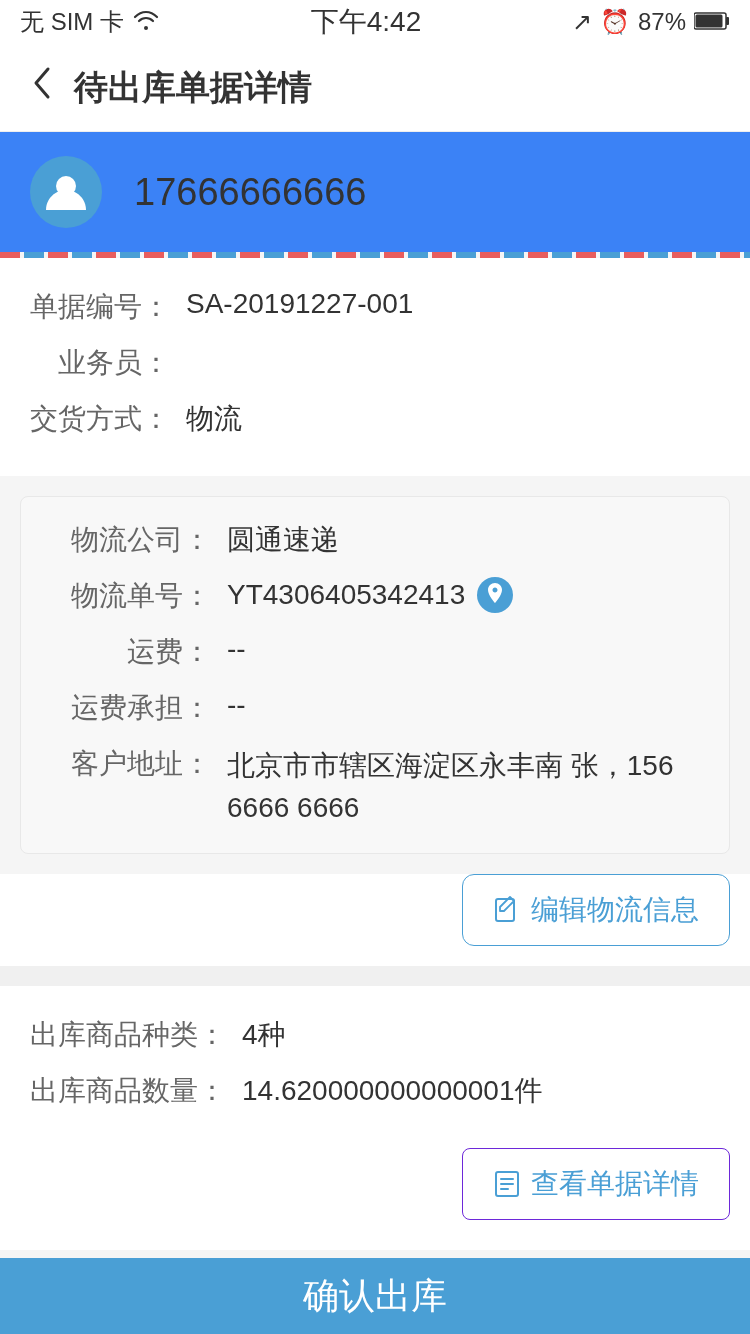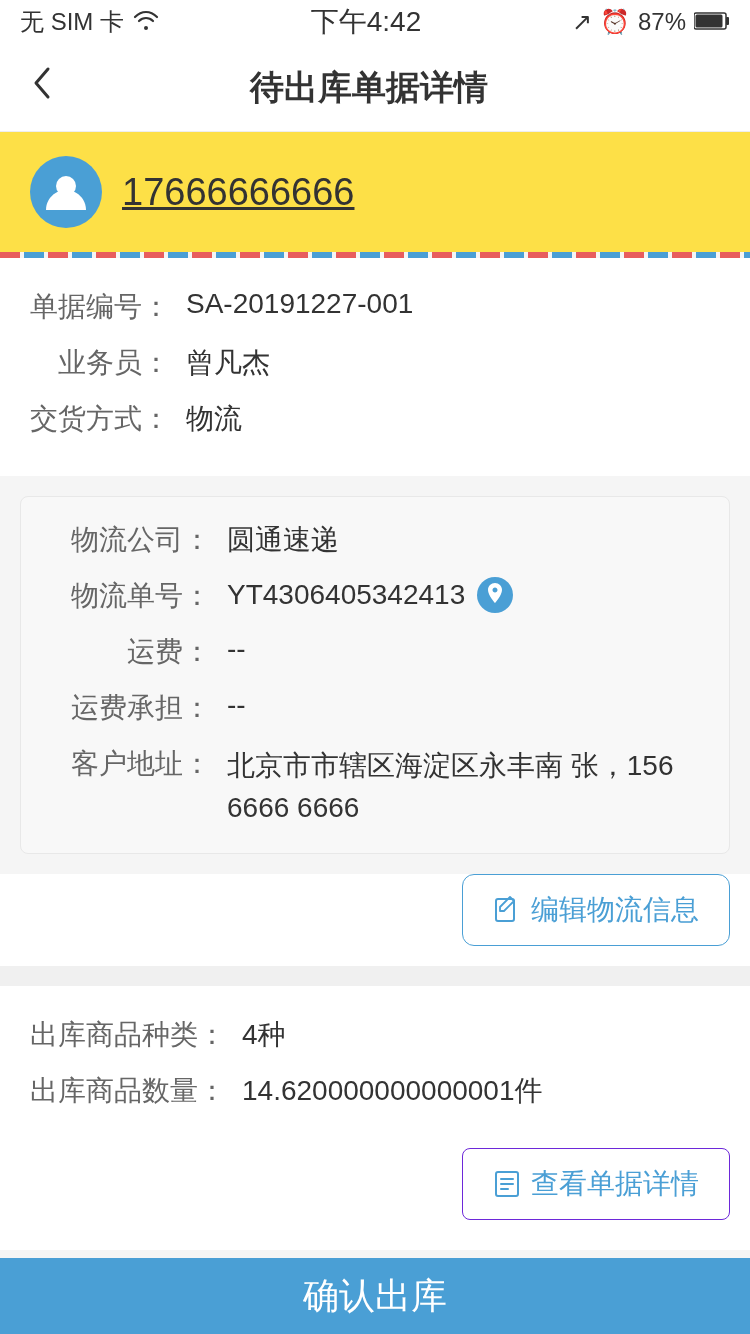--- a/index.html
+++ b/index.html
@@ -53,36 +53,34 @@
       border-bottom: 1px solid #eee;
     }
     .nav-back {
       font-size: 36px;
       color: #333;
       cursor: pointer;
       margin-right: 20px;
     }
     .nav-title {
       flex: 1;
-      text-align: center;
       font-size: 34px;
       font-weight: 600;
       color: #333;
       margin-right: 56px;
     }
 
     
     .customer-header {
-      background: #fde047;
+      background: #3b82f6;
       padding: 24px 30px;
       display: flex;
       align-items: center;
-      gap: 20px;
+      gap: 32px;
       margin-bottom: 0;
-      text-decoration: underline;
     }
     .customer-avatar {
       width: 72px;
       height: 72px;
       background: #4a9fd5;
       border-radius: 50%;
       display: flex;
       align-items: center;
       justify-content: center;
       flex-shrink: 0;
@@ -337,21 +335,20 @@
 
   <div class="dashed-border"></div>
 
   <div class="info-section">
     <div class="info-row">
       <span class="info-label">单据编号：</span>
       <span class="info-value">SA-20191227-001</span>
     </div>
     <div class="info-row">
       <span class="info-label">业务员：</span>
-      <span class="info-value">曾凡杰</span>
     </div>
     <div class="info-row">
       <span class="info-label">交货方式：</span>
       <span class="info-value">物流</span>
     </div>
   </div>
 
   <div class="logistics-card">
     <div class="logistics-row">
       <span class="logistics-label">物流公司：</span>

